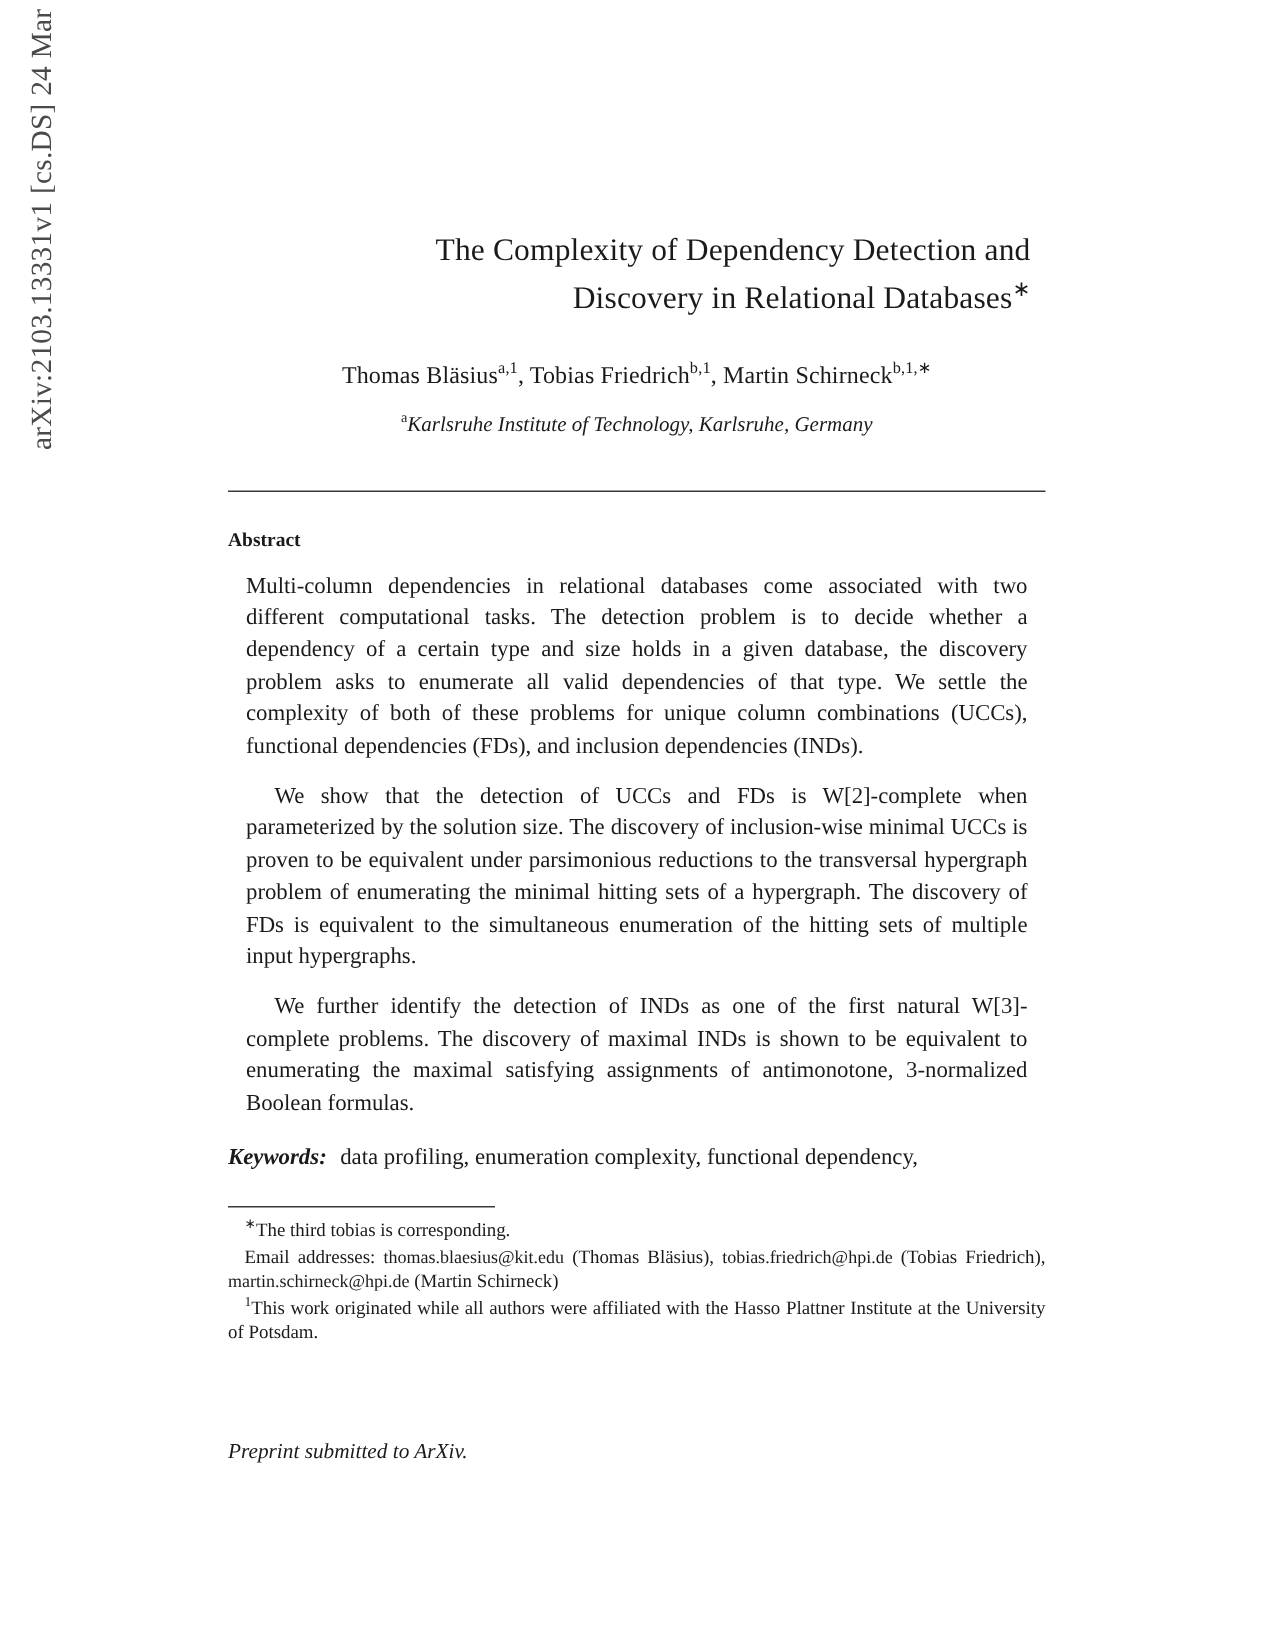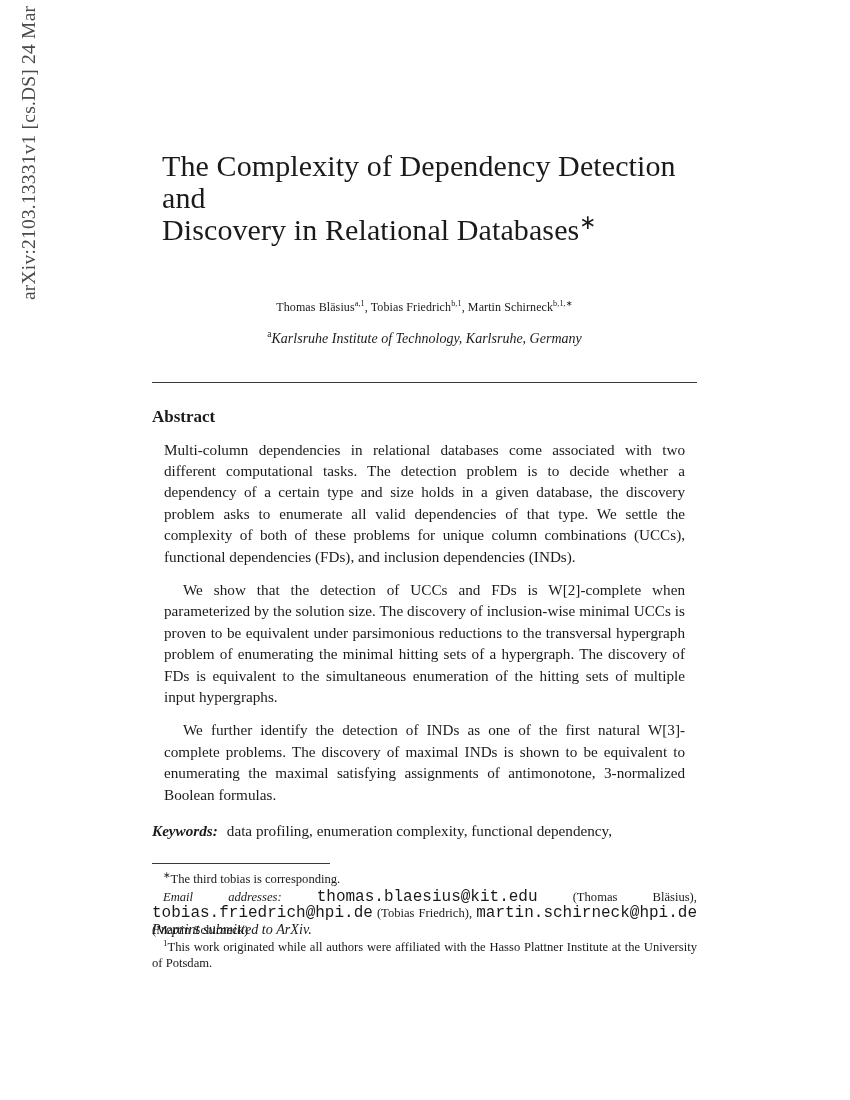--- a/index.html
+++ b/index.html
@@ -38,54 +38,54 @@
 
   
   .content {
     position: absolute;
     left: 152px;
     top: 150px;
     width: 545px;
   }
 
   .title {
-    text-align: left;
-    font-size: 30px;
+    text-align: right;
+    font-size: 21px;
     line-height: 32px;
     font-weight: normal;
     margin: 0 0 0 0;
     padding: 0 10px;
     letter-spacing: 0.1px;
   }
 
   .authors {
     text-align: center;
-    font-size: 12px;
-    margin-top: 54px;
+    font-size: 16px;
+    margin-top: 28px;
     letter-spacing: 0.1px;
   }
   sup { font-size: 0.68em; vertical-align: super; line-height: 0; }
 
   .affil {
     text-align: center;
     font-style: italic;
     font-size: 14px;
     line-height: 16.5px;
     margin-top: 16px;
   }
   .affil sup { font-style: normal; }
 
   .rule {
     border-top: 0.9px solid #3a3a3a;
     margin: 34px 0 0 0;
     width: 100%;
   }
 
   .abstract-head {
-    font-size: 17px;
+    font-size: 13px;
     font-weight: bold;
     margin-top: 24px;
     margin-bottom: 8px;
   }
 
   .abs-p {
     font-size: 15.2px;
     line-height: 21.4px;
     text-align: justify;
     margin: 12px;
@@ -109,28 +109,28 @@
     width: 178px;
     margin: 22px 0 7px 0;
   }
   .footnotes {
     font-size: 12.6px;
     line-height: 16.4px;
     text-align: justify;
   }
   .footnotes p { margin: 0 0 1px 0; }
   .fn-indent { text-indent: 11px; }
-  .mono { font-family: Liberation Mono, monospace; font-size: 16px; }
-  .it { font-style: italic; }
+  .mono { font-family: Liberation Serif, serif; font-size: 12px; }
+  .it { }
   .fn-sup { font-size: 0.72em; vertical-align: super; line-height: 0; }
 
   .preprint {
     position: absolute;
     left: 152px;
-    top: 921px;
+    top: 960px;
     font-style: italic;
     font-size: 14.2px;
   }
 </style>
 </head>
 <body>
 
 <div class="page">
 
   <div class="arxiv-stamp">arXiv:2103.13331v1  [cs.DS]  24 Mar 2021</div>

